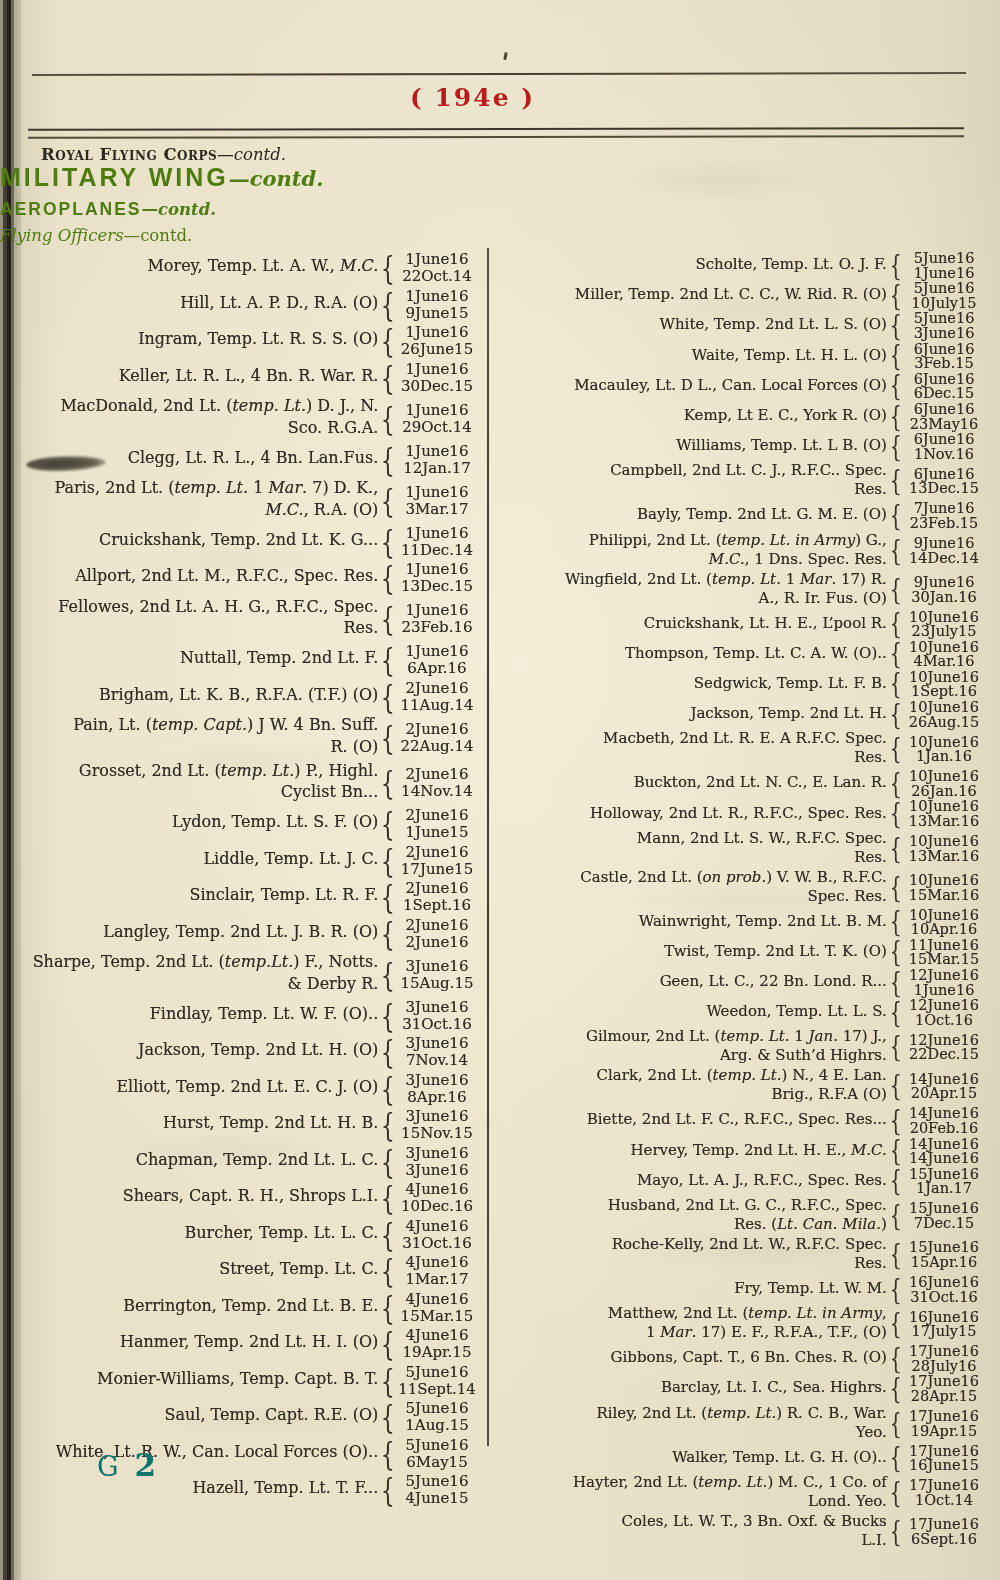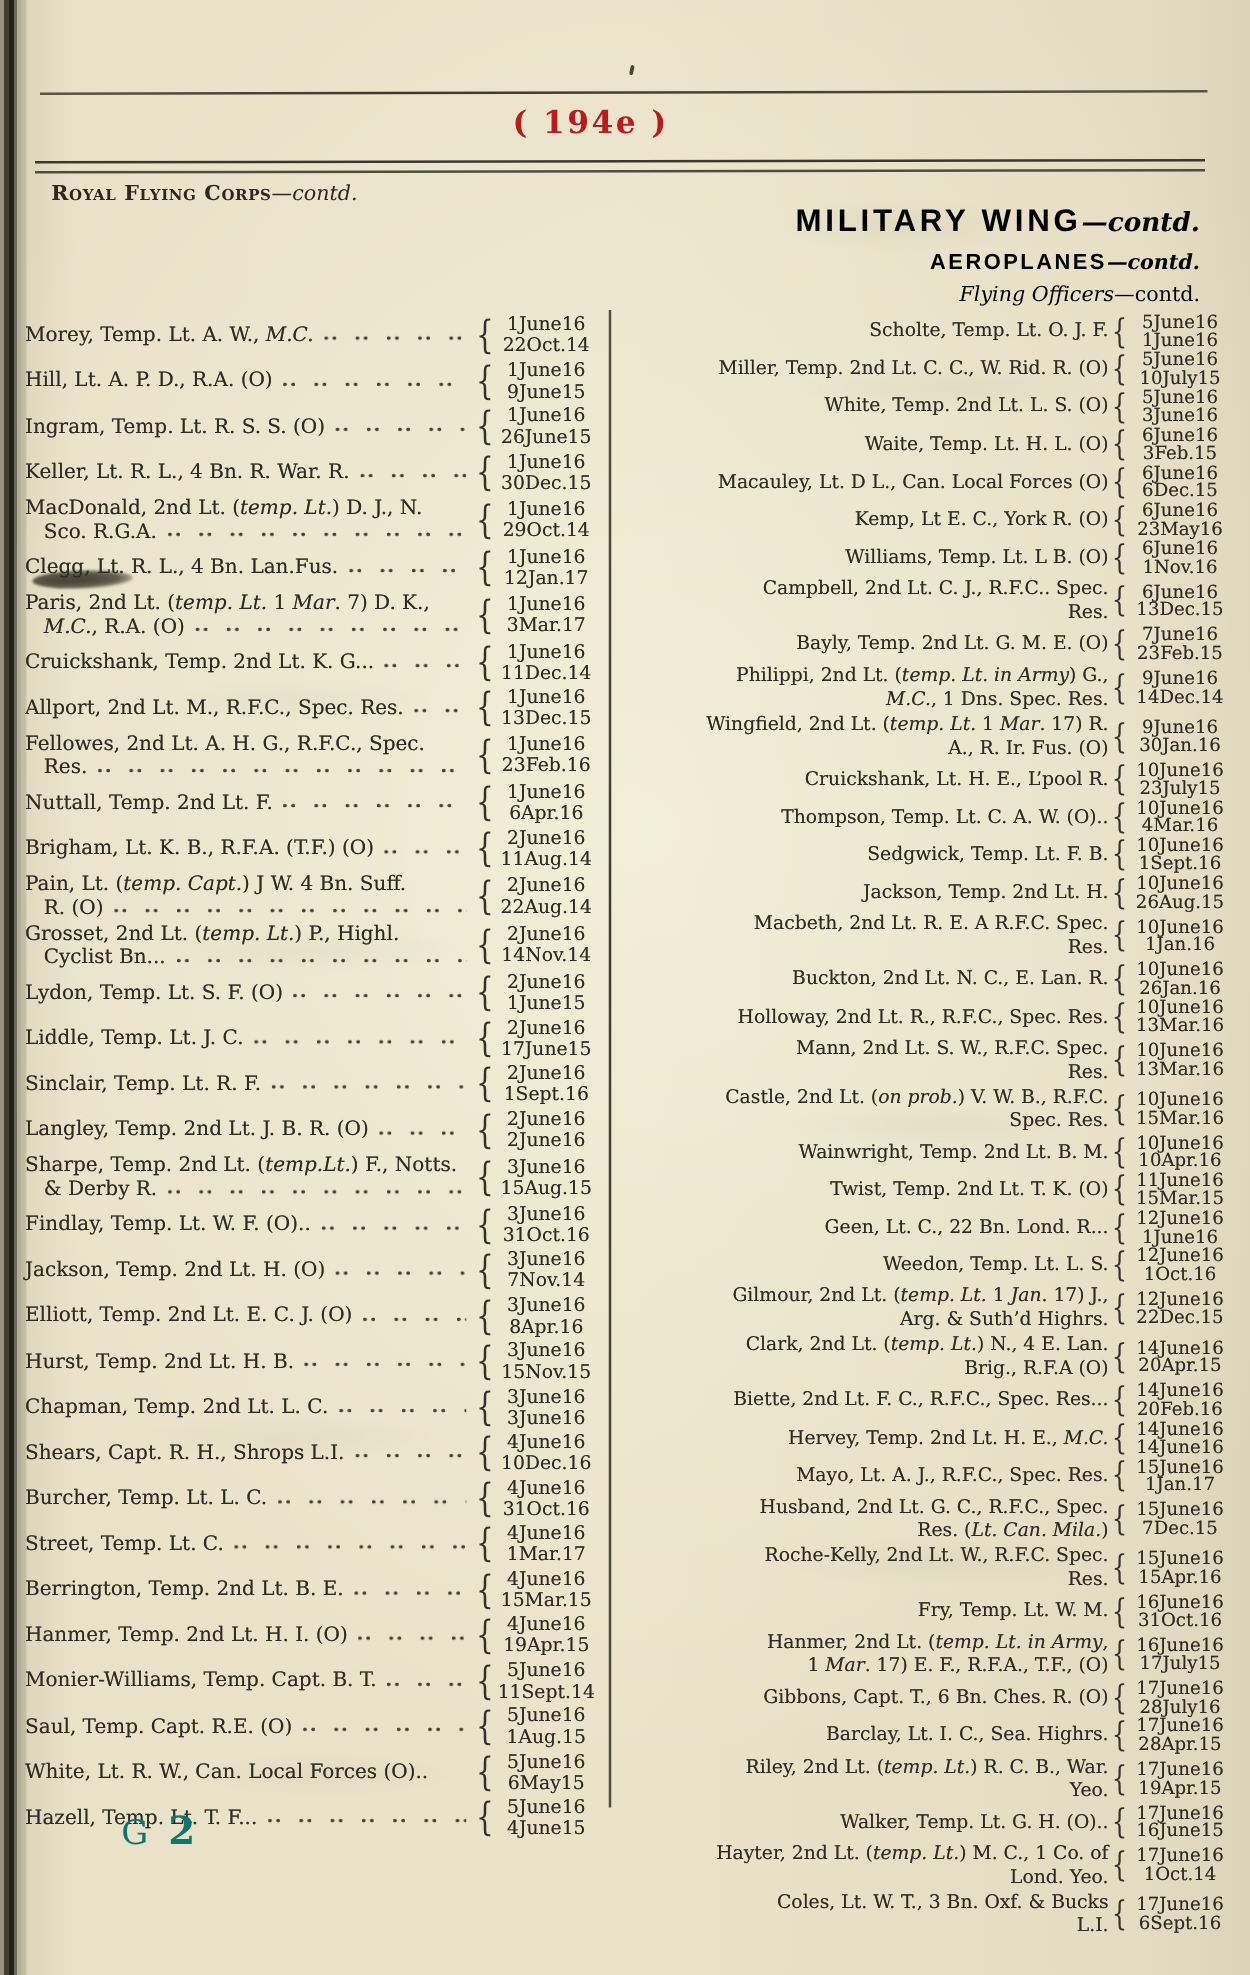--- a/index.html
+++ b/index.html
@@ -29,40 +29,40 @@
   .rule-top{position:absolute;left:32px;right:34px;top:73px;height:2px;
     background:linear-gradient(90deg,#5a5547,#3d3a2f 30%,#4a4639 70%,#5a5547);transform:rotate(-.12deg);}
   .rule-d1{position:absolute;left:28px;right:36px;top:128px;height:2.4px;background:#3c382d;transform:rotate(-.1deg);}
   .rule-d2{position:absolute;left:28px;right:36px;top:136px;height:1.6px;background:#514c3e;transform:rotate(-.1deg);}
   .tickmark{position:absolute;left:504px;top:52px;width:2.5px;height:8px;background:#4a463a;transform:rotate(12deg);border-radius:2px;}
   
   .pageno{position:absolute;left:0;right:55px;top:83px;text-align:center;
     font-size:25px;font-weight:bold;letter-spacing:2px;color:#b91c1c;}
   .corps{position:absolute;left:22px;top:145px;font-size:16.5px;color:#2b2820;margin-left:19px;}
   .corps .sc{font-variant:small-caps;font-weight:bold;letter-spacing:.5px;}
-  .h-main{position:absolute;left:0;right:40px;text-align:right;color:#000000;}
+  .h-main{position:absolute;left:0;right:40px;text-align:left;color:#4d7c0f;}
   .h-wing{top:163px;font-family:"Liberation Sans",sans-serif;font-size:25px;font-weight:bold;letter-spacing:3px;}
   .h-aero{top:199px;font-family:"Liberation Sans",sans-serif;font-size:17.5px;font-weight:bold;letter-spacing:2px;}
   .h-fly{top:226px;font-size:16.5px;}
   .h-fly .ital{font-style:italic;}
   .contd{font-family:"DejaVu Serif",serif;font-style:italic;font-weight:bold;letter-spacing:0;}
   .h-wing .contd{font-size:21px;}
   .h-aero .contd{font-size:16.5px;}
   .corps .contd{font-weight:normal;}
   
   .divider{position:absolute;left:487px;top:248px;width:1.8px;height:1198px;background:linear-gradient(#55503f,#3e3a2d 40%,#514c3c);}
   .col{position:absolute;top:251px;}
   #col-left{left:20px;width:456px;}
   #col-right{left:498px;width:486px;}
   .entry{display:flex;align-items:center;}
   #col-left .entry{margin-bottom:2.5px;}
   #col-right .entry{margin-bottom:1px;}
   .name{flex:1;display:flex;flex-direction:column;min-width:0;}
   .nline{display:flex;align-items:flex-end;}
-  #col-left .nline{font-size:16px;line-height:18.5px;}
+  #col-left .nline{font-size:16px;line-height:18.5px;flex-direction:column;}
   #col-right .nline{font-size:15px;line-height:16px;flex-direction:column;}
   .txt{white-space:nowrap;text-shadow:0 0 .4px rgba(43,39,30,.55);}
   .cont{padding-left:15px;text-align:center;}
   .it{font-style:italic;}
   .leader{flex:1;height:7px;margin:0 5px 3px 7px;background-repeat:repeat-x;
     background-image:
       radial-gradient(circle at 3px 3.5px,#444033 1.2px,rgba(0,0,0,0) 1.7px),
       radial-gradient(circle at 9.5px 3.5px,#444033 1.2px,rgba(0,0,0,0) 1.7px);
     background-size:25px 7px;}
   .leader.hidden{background:none;}
@@ -1014,21 +1014,21 @@
       </div>
       <div class="brace">{</div>
       <div class="dates">
         <div class="date">16June16</div>
         <div class="date">31Oct.16</div>
       </div>
     </div>
     <div class="entry">
       <div class="name">
         <div class="nline">
-          <span class="txt"><span>Hanmer, 2nd Lt. (</span><span class="it">temp. Lt. in Army</span><span>,</span></span>
+          <span class="txt"><span>Matthew, 2nd Lt. (</span><span class="it">temp. Lt. in Army</span><span>,</span></span>
           <span class="leader hidden"></span>
         </div>
         <div class="nline cont">
           <span class="txt"><span>1 </span><span class="it">Mar</span><span>. 17) E. F., R.F.A., T.F., (O)</span></span>
           <span class="leader"></span>
         </div>
       </div>
       <div class="brace">{</div>
       <div class="dates">
         <div class="date">16June16</div>

